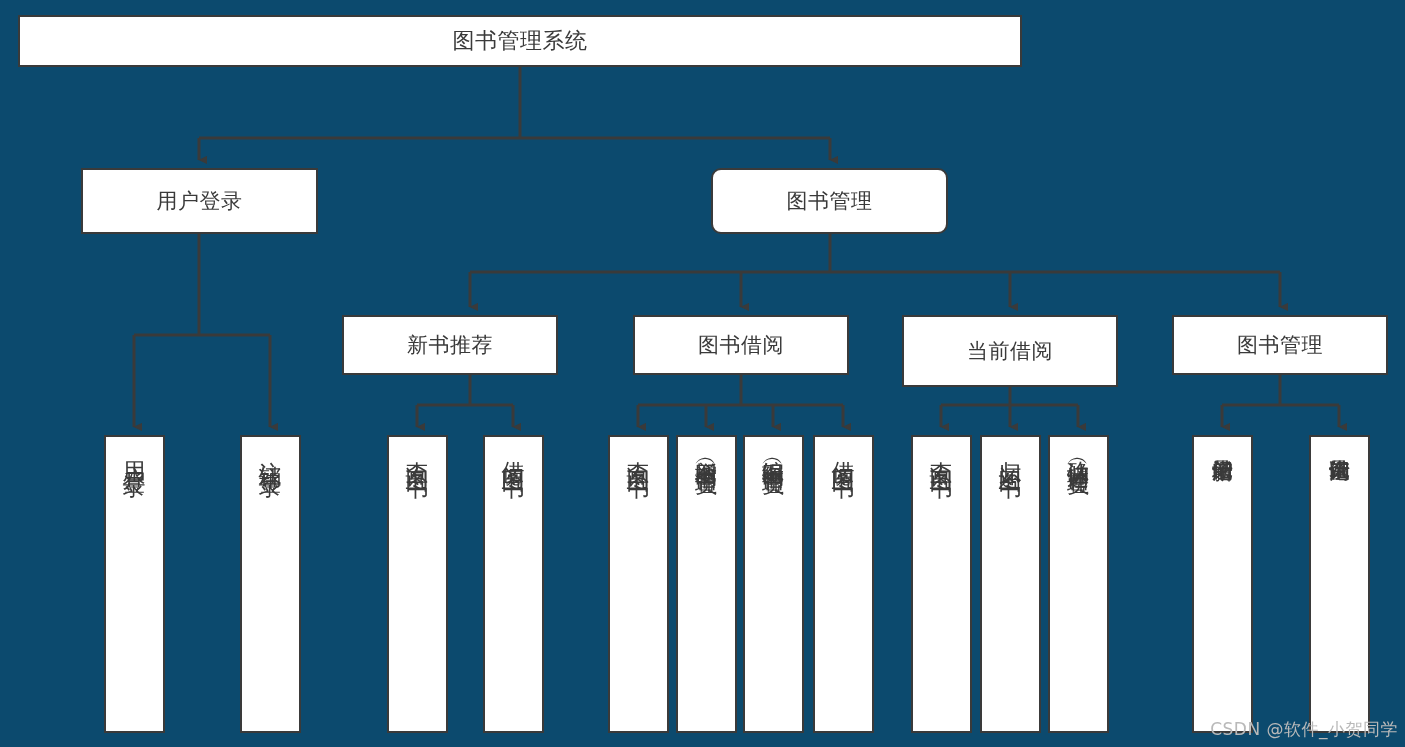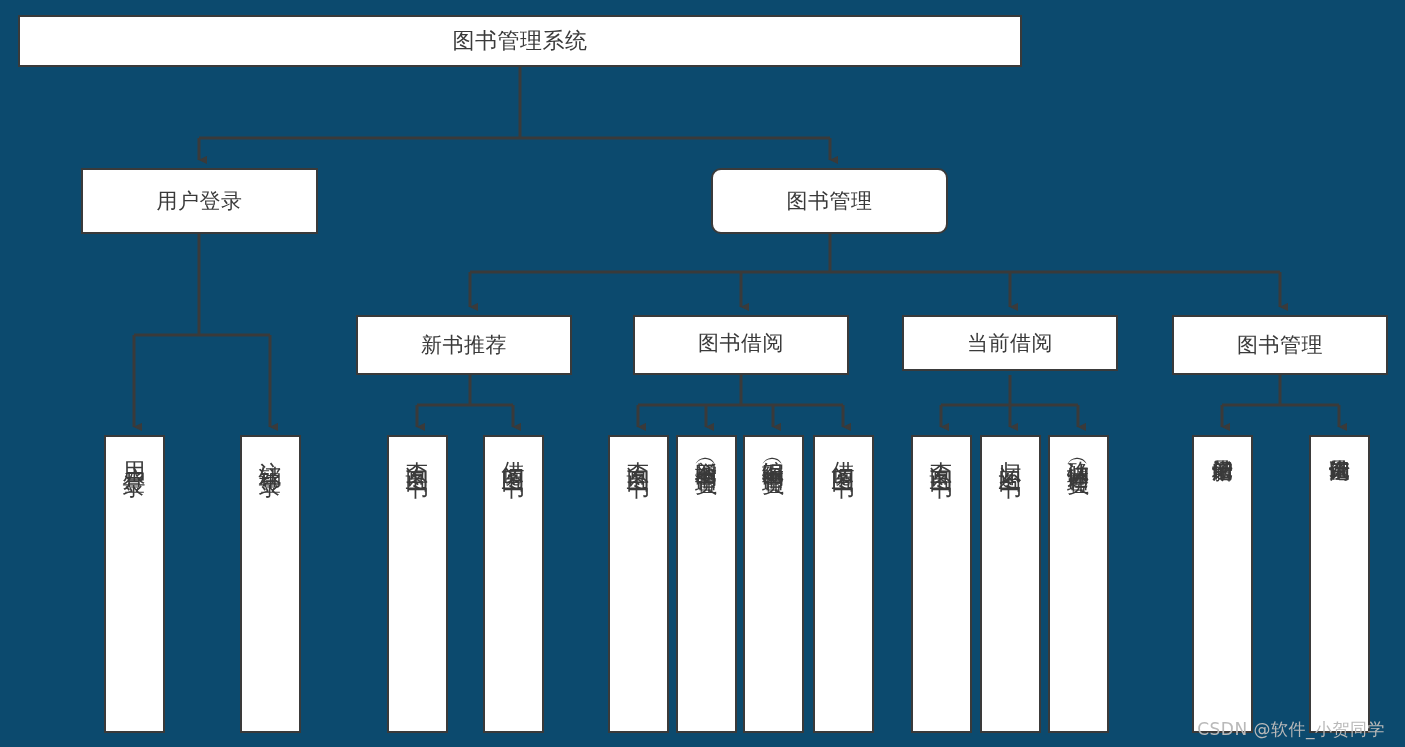--- a/index.html
+++ b/index.html
@@ -68,21 +68,21 @@
   .node.vert.long .node-label {
     font-size: 22px;
     letter-spacing: 2px;
   }
   .node.vert.longest .node-label {
     font-size: 21px;
     letter-spacing: 0px;
   }
   .watermark {
     position: absolute;
-    right: 20px;
+    right: 7px;
     bottom: 6px;
     font-size: 17px;
     color: #b9b9b9;
     letter-spacing: 0.5px;
     white-space: nowrap;
     user-select: none;
   }
 </style>
 </head>
 <body>
@@ -143,27 +143,27 @@
     <span class="node-label">图书管理系统</span>
   </div>
 
   <div class="node horiz" style="left:81px; top:168px; width:237px; height:66px;">
     <span class="node-label">用户登录</span>
   </div>
   <div class="node horiz" style="left:711px; top:168px; width:237px; height:66px;border-radius:10px;">
     <span class="node-label">图书管理</span>
   </div>
 
-  <div class="node horiz" style="left:356px; top:315px; width:216px; height:60px;">
+  <div class="node horiz" style="left:342px; top:315px; width:216px; height:60px;">
     <span class="node-label">新书推荐</span>
   </div>
-  <div class="node horiz" style="left:633px; top:315px; width:216px; height:60px;font-family:Liberation Mono, monospace;">
+  <div class="node horiz" style="left:633px; top:315px; width:216px; height:60px;">
     <span class="node-label">图书借阅</span>
   </div>
-  <div class="node horiz" style="left:902px; top:315px; width:216px; height:56px;align-items:center;">
+  <div class="node horiz" style="left:902px; top:315px; width:216px; height:72px;align-items:center;">
     <span class="node-label">当前借阅</span>
   </div>
   <div class="node horiz" style="left:1172px; top:315px; width:216px; height:60px;">
     <span class="node-label">图书管理</span>
   </div>
 
   <div class="node vert" style="left:104px; top:435px; width:61px; height:298px;">
     <span class="node-label">用户登录</span>
   </div>
   <div class="node vert" style="left:240px; top:435px; width:61px; height:298px;">

